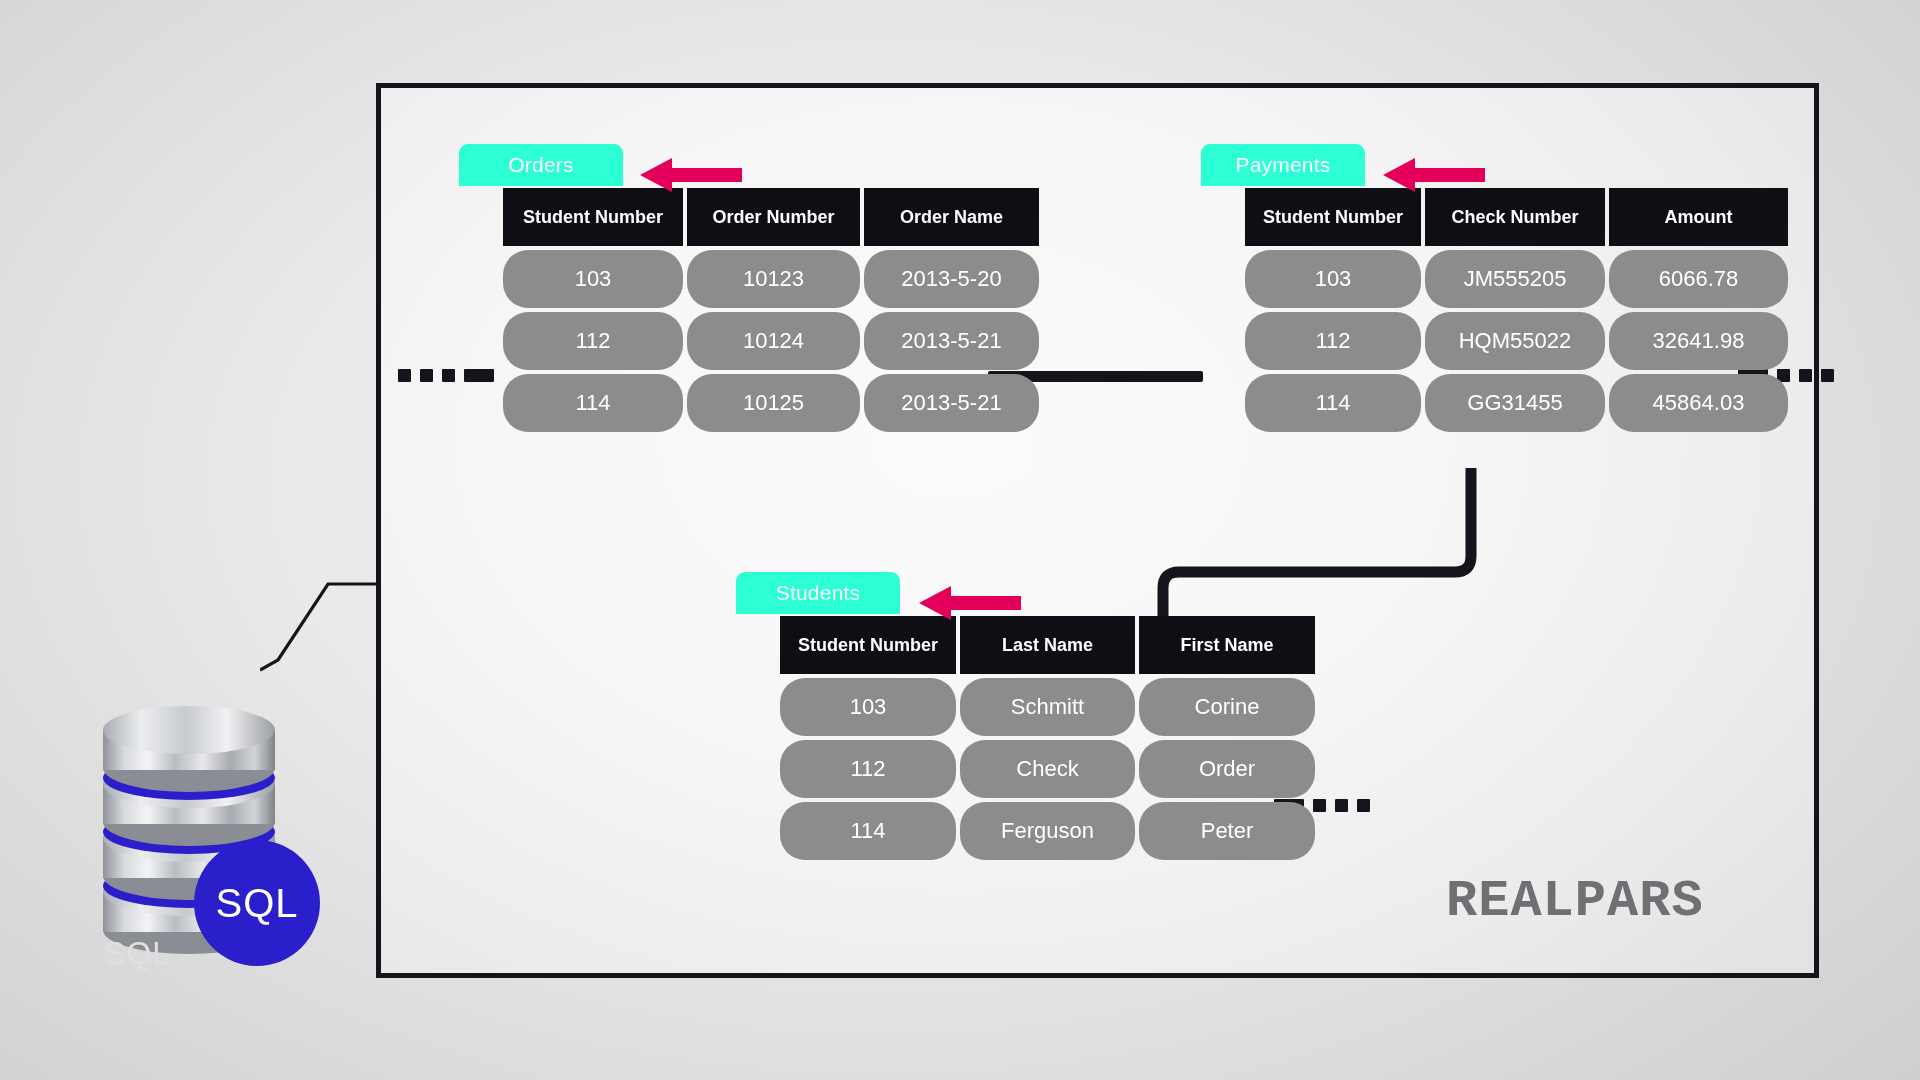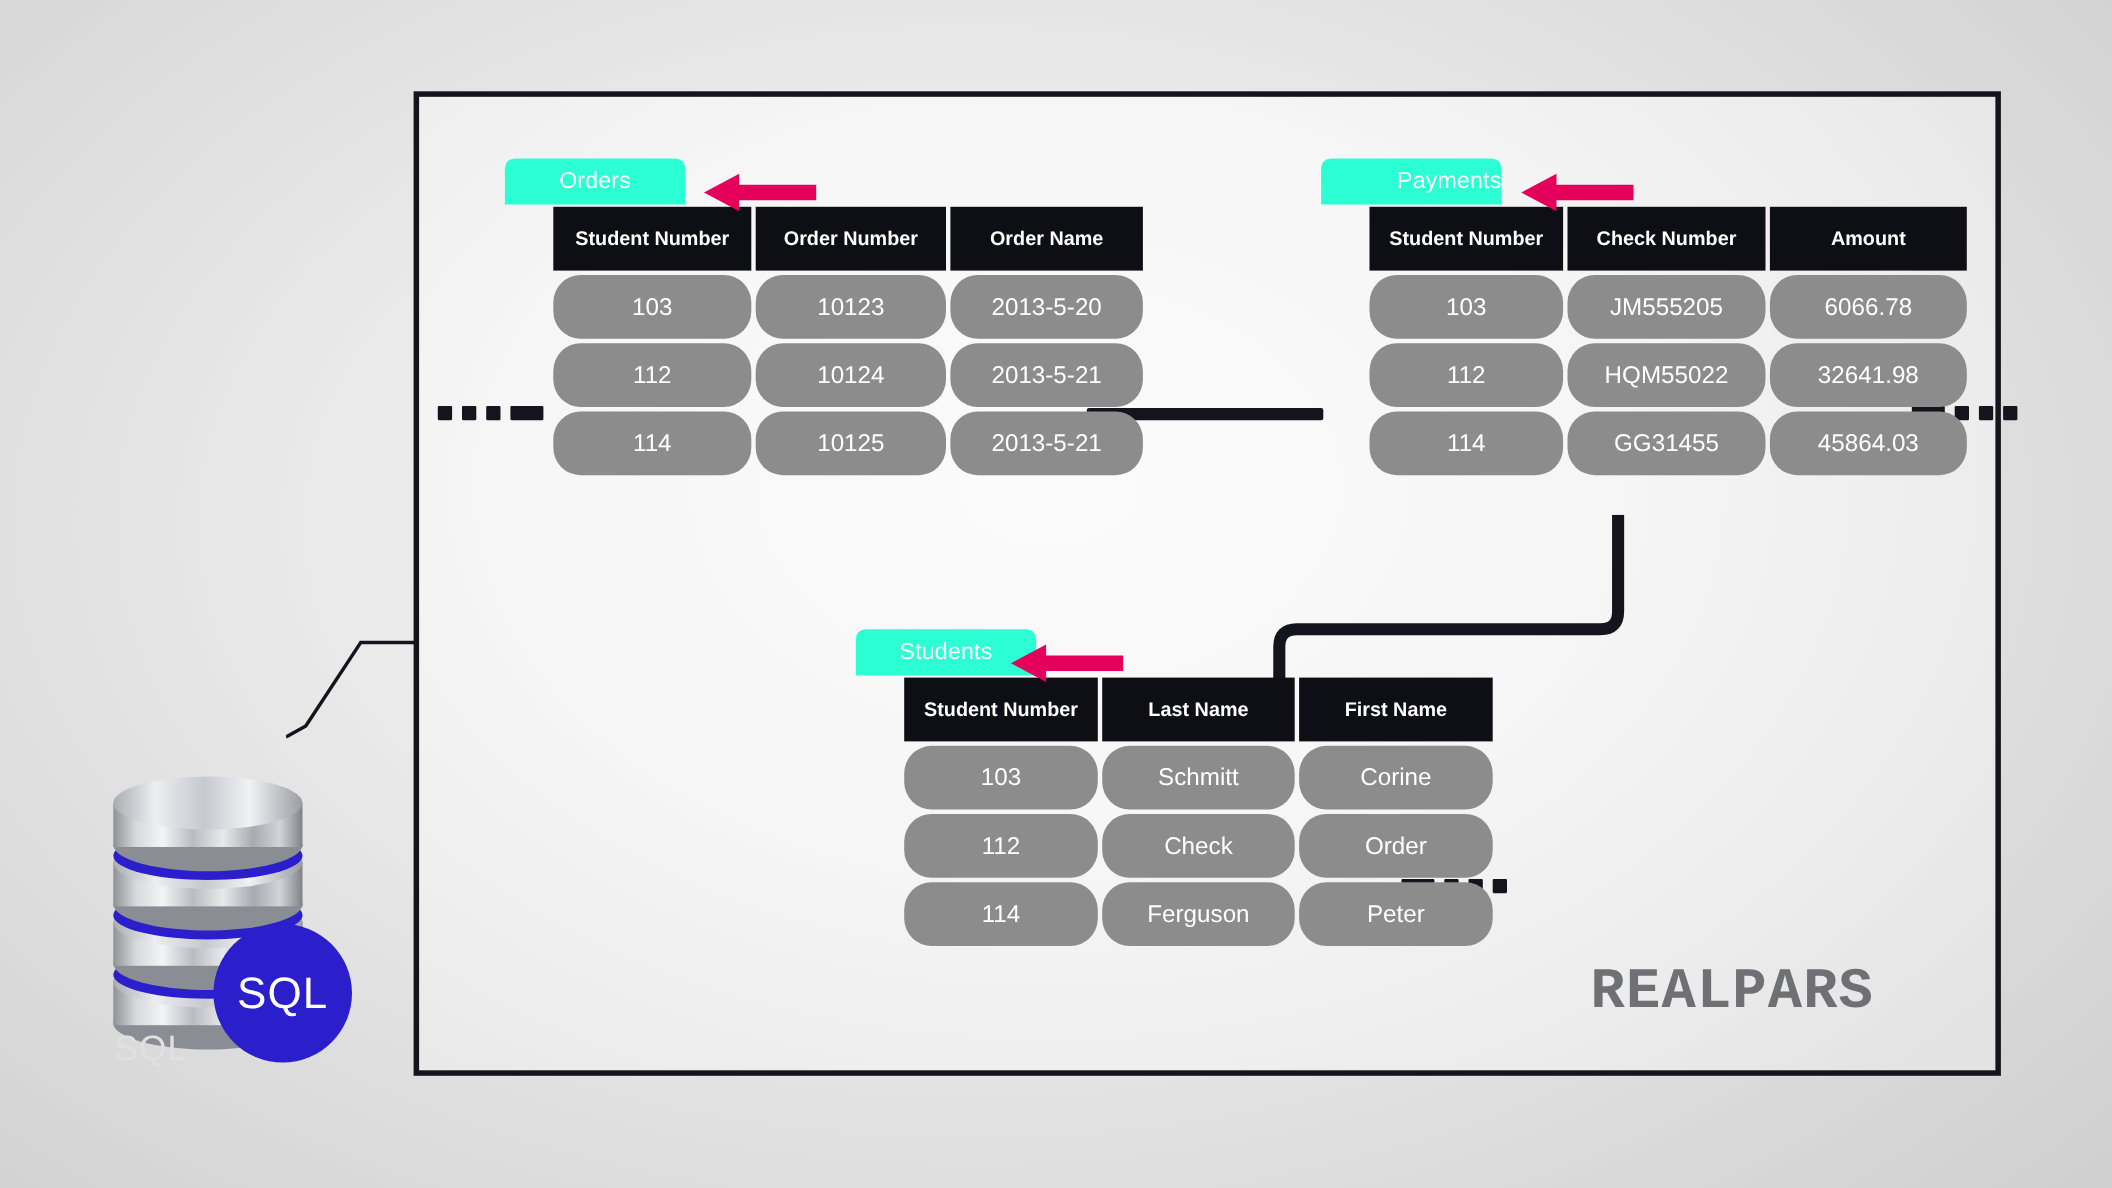--- a/index.html
+++ b/index.html
@@ -204,21 +204,21 @@
       <div class="cell body">10125</div>
       <div class="cell body">2013-5-21</div>
     </div>
   </div>
 
   <svg class="arrow" style="left:638px; top:155px; width:106px; height:40px;" viewBox="0 0 106 40">
     <path d="M2 20 L34 3 L34 13 L104 13 L104 27 L34 27 L34 37 Z" fill="#e4005a"></path>
   </svg>
 
   <div class="table-block" style="left:1201px; top:144px;">
-    <div class="tbl-tab" style="width:164px;justify-content:flex-end;">
+    <div class="tbl-tab" style="width:164px;">
       <span>Payments</span>
     </div>
     <div class="tbl-grid" style="grid-template-columns:176px 180px 179px;">
       <div class="cell head">Student Number</div>
       <div class="cell head">Check Number</div>
       <div class="cell head">Amount</div>
 
       <div class="cell body">103</div>
       <div class="cell body">JM555205</div>
       <div class="cell body">6066.78</div>
@@ -230,21 +230,21 @@
       <div class="cell body">114</div>
       <div class="cell body">GG31455</div>
       <div class="cell body">45864.03</div>
     </div>
   </div>
 
   <svg class="arrow" style="left:1381px; top:155px; width:106px; height:40px;" viewBox="0 0 106 40">
     <path d="M2 20 L34 3 L34 13 L104 13 L104 27 L34 27 L34 37 Z" fill="#e4005a"></path>
   </svg>
 
-  <div class="table-block" style="left:778px; top:572px;">
+  <div class="table-block" style="left:736px; top:572px;">
     <div class="tbl-tab" style="width:164px;">
       <span>Students</span>
     </div>
     <div class="tbl-grid" style="grid-template-columns:176px 175px 176px;">
       <div class="cell head">Student Number</div>
       <div class="cell head">Last Name</div>
       <div class="cell head">First Name</div>
 
       <div class="cell body">103</div>
       <div class="cell body">Schmitt</div>

